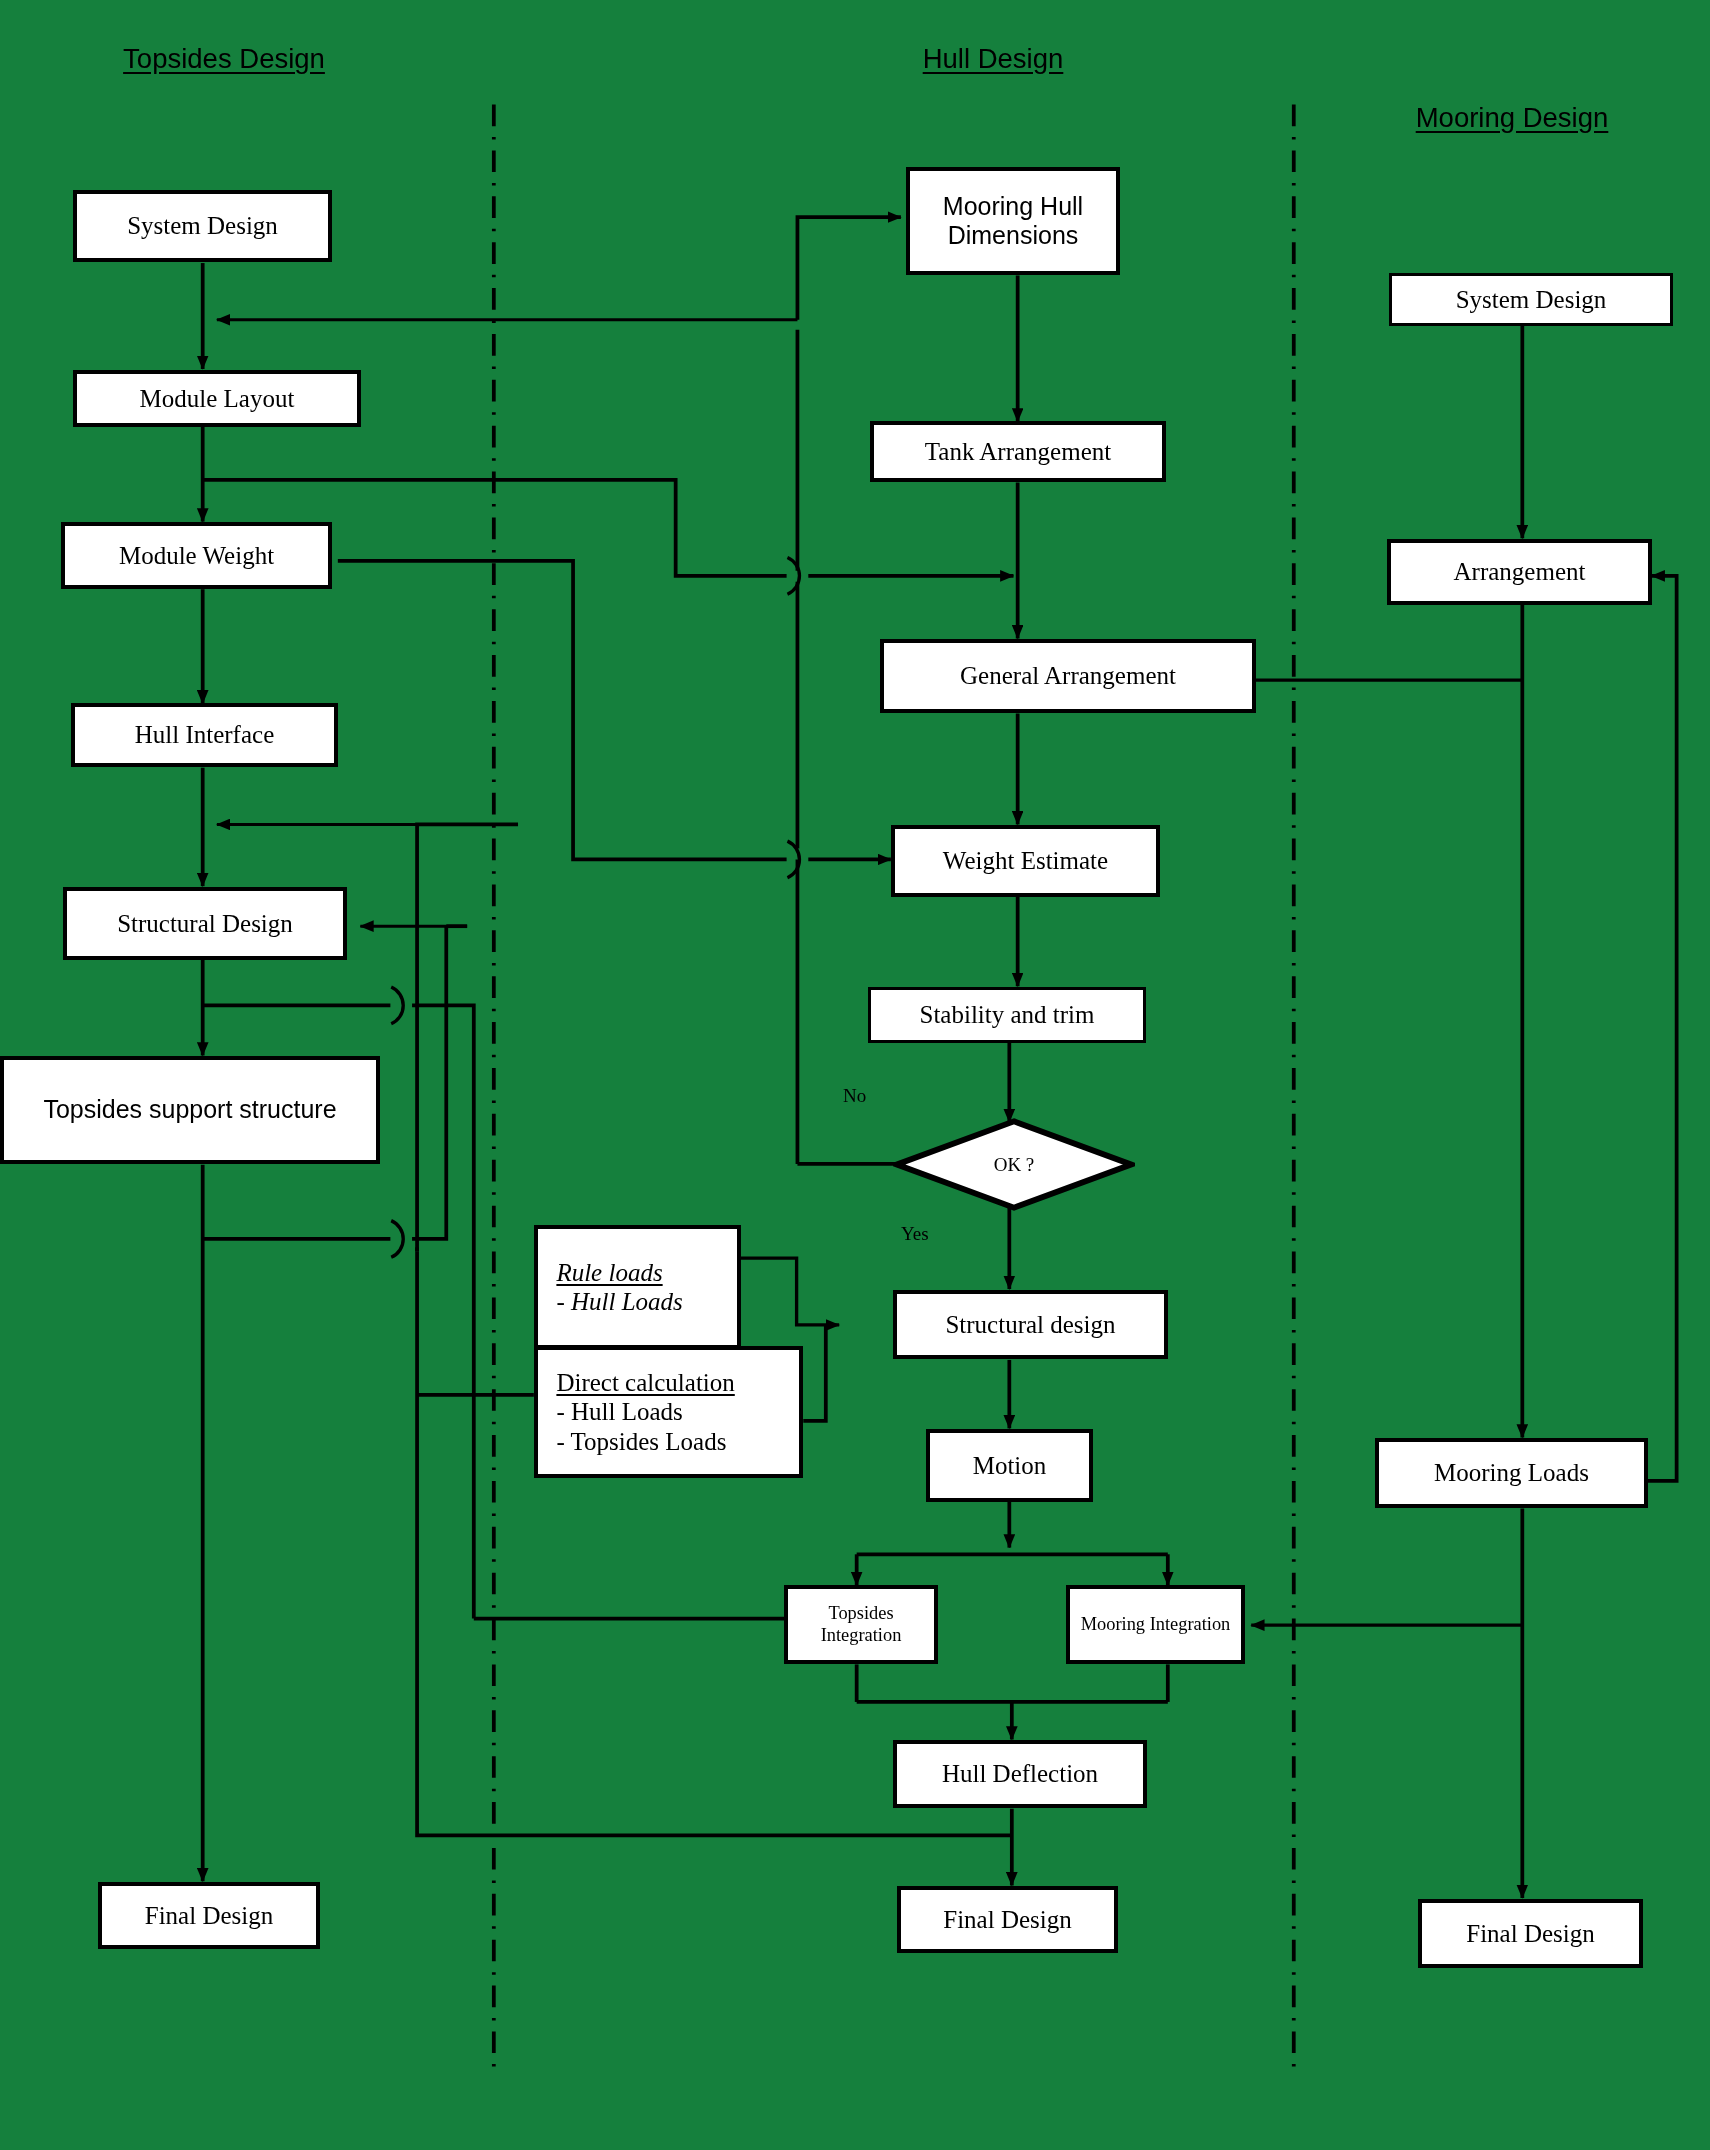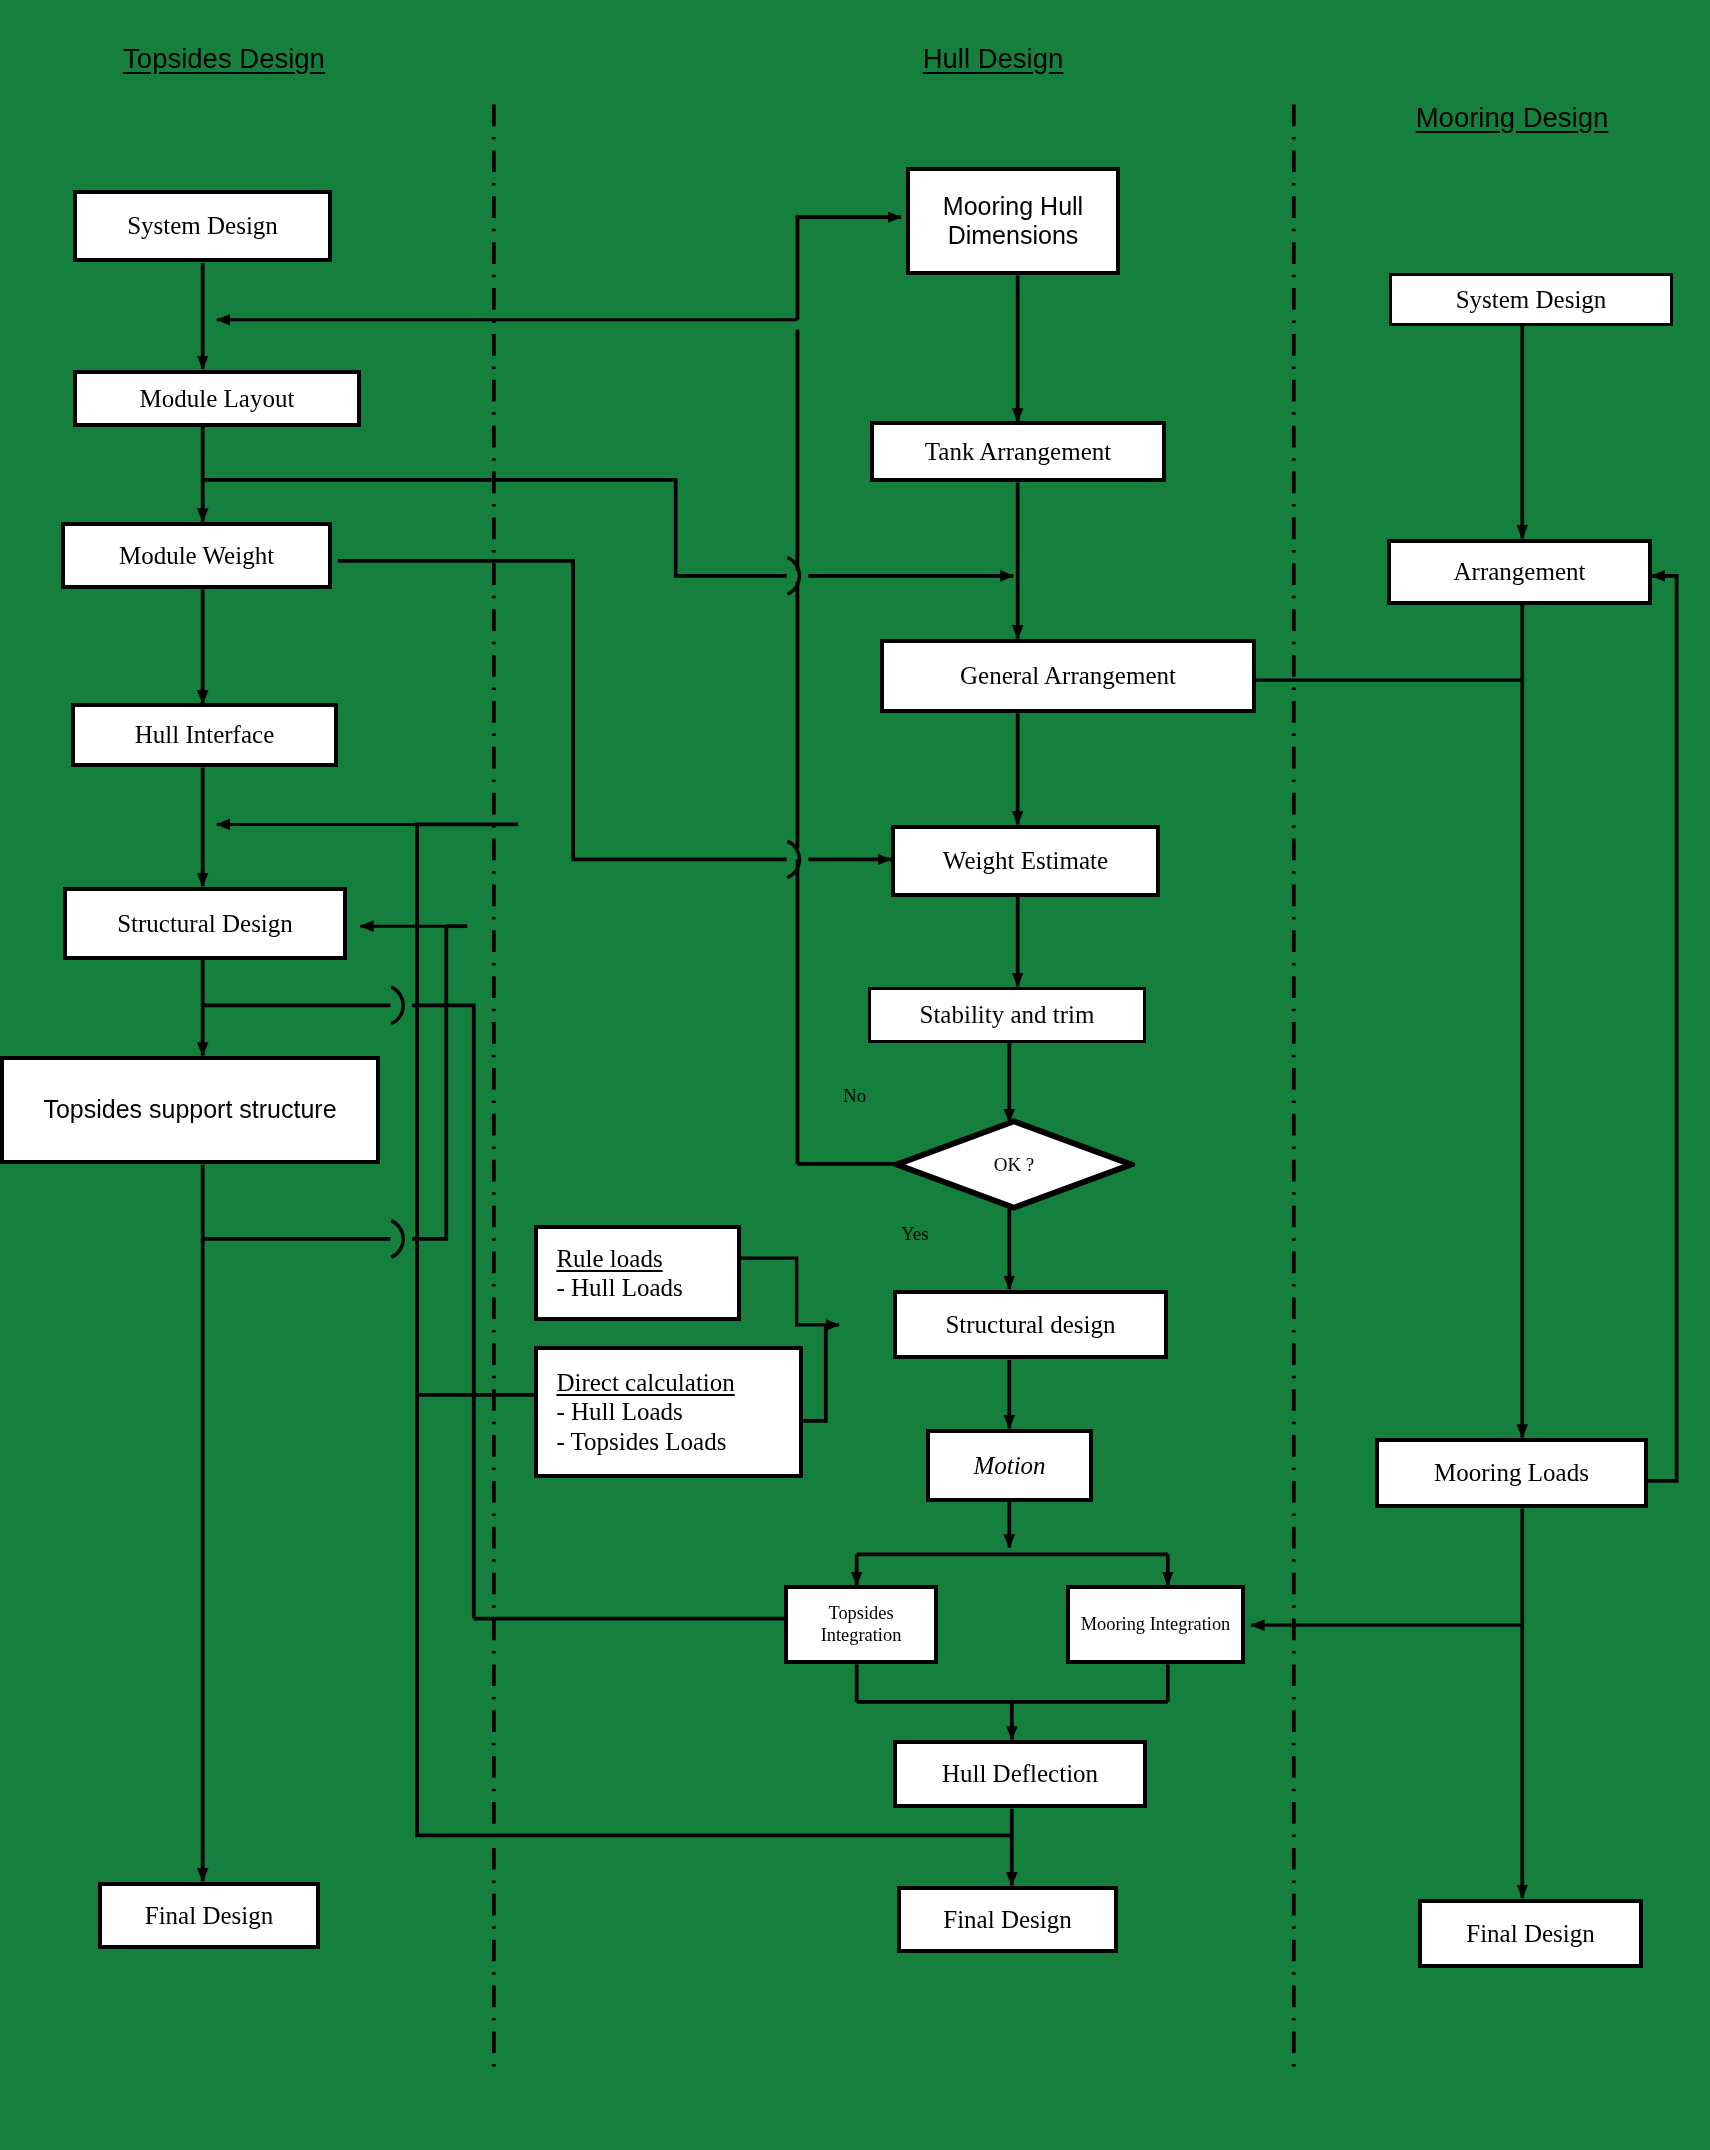--- a/index.html
+++ b/index.html
@@ -226,31 +226,31 @@
 
   <div class="node thin" style="left:868px; top:987px; width:278px; height:56px;">Stability and trim</div>
 
   <svg style="position:absolute; left:893px; top:1118px; width:242px; height:93px;" viewBox="0 0 290 112">
     <polygon points="145,4 286,56 145,108 4,56" fill="#fff" stroke="#000" stroke-width="7"></polygon>
   </svg>
   <div class="diamond-label" style="left:1014px; top:1165px;">OK ?</div>
 
   <div class="node" style="left:893px; top:1290px; width:275px; height:69px;">Structural design</div>
 
-  <div class="node" style="left:926px; top:1429px; width:167px; height:73px;font-style:italic;">Motion</div>
+  <div class="node" style="left:926px; top:1429px; width:167px; height:73px;">Motion</div>
 
   <div class="node small" style="left:784px; top:1585px; width:154px; height:79px;">Topsides Integration</div>
 
   <div class="node small" style="left:1066px; top:1585px; width:179px; height:79px;">Mooring Integration</div>
 
   <div class="node" style="left:893px; top:1740px; width:254px; height:68px;">Hull Deflection</div>
 
   <div class="node" style="left:897px; top:1886px; width:221px; height:67px;">Final Design</div>
 
-  <div class="node left-align" style="left:534px; top:1225px; width:207px; height:96px;">
+  <div class="node left-align" style="left:534px; top:1225px; width:207px; height:124px;font-style:italic;">
     <div>
       <span class="hdr">Rule loads</span>
       <span>- Hull Loads</span>
     </div>
   </div>
 
   <div class="node left-align" style="left:534px; top:1346px; width:269px; height:132px;">
     <div>
       <span class="hdr">Direct calculation</span>
       <span>- Hull Loads</span><br>

